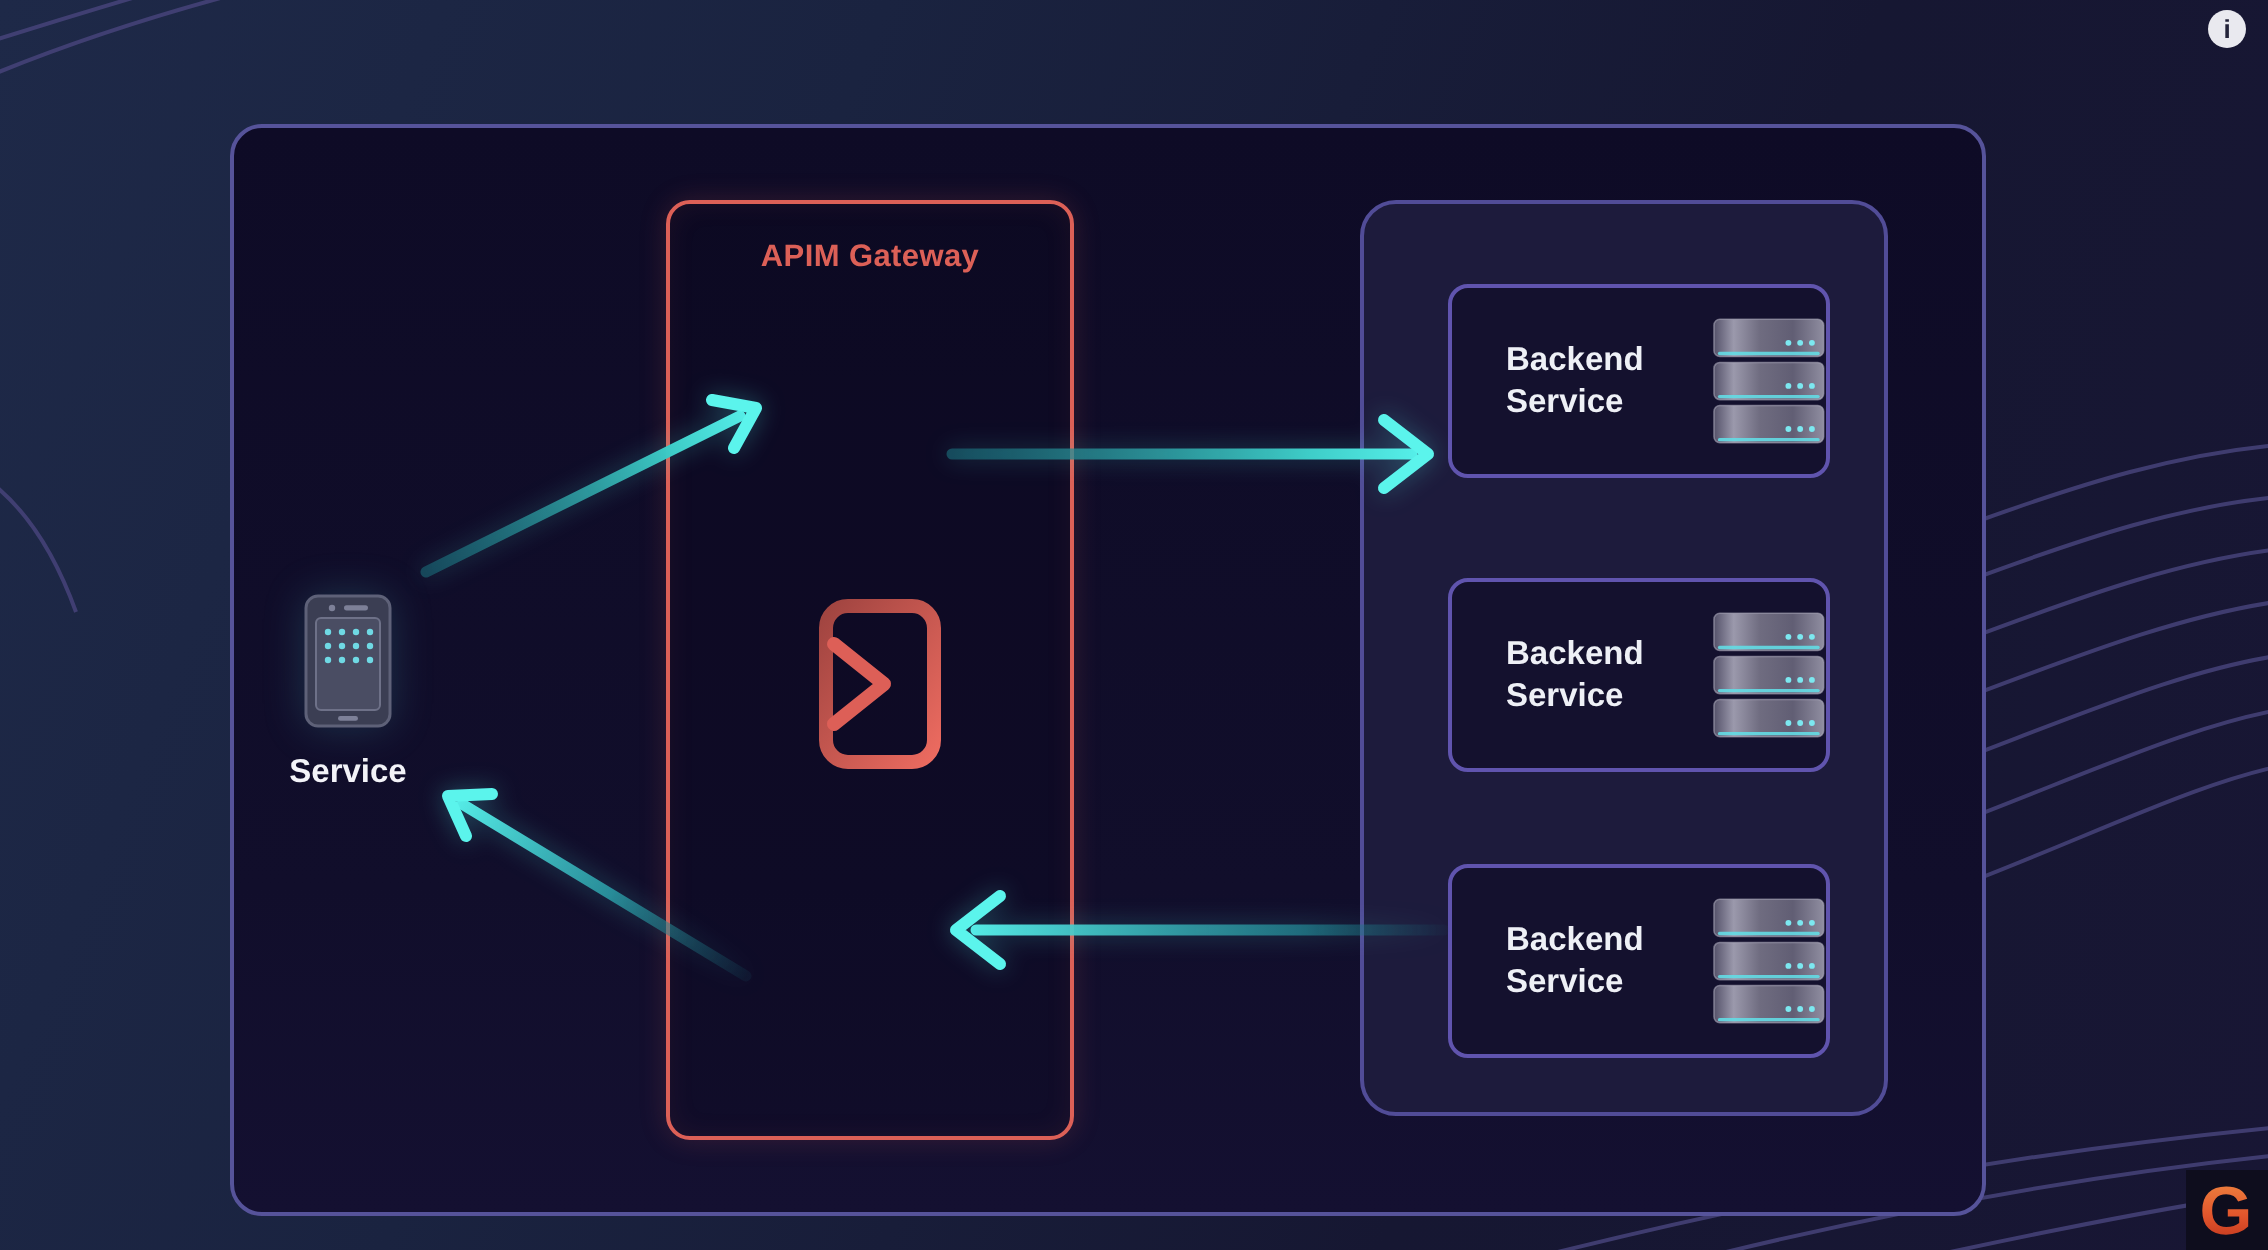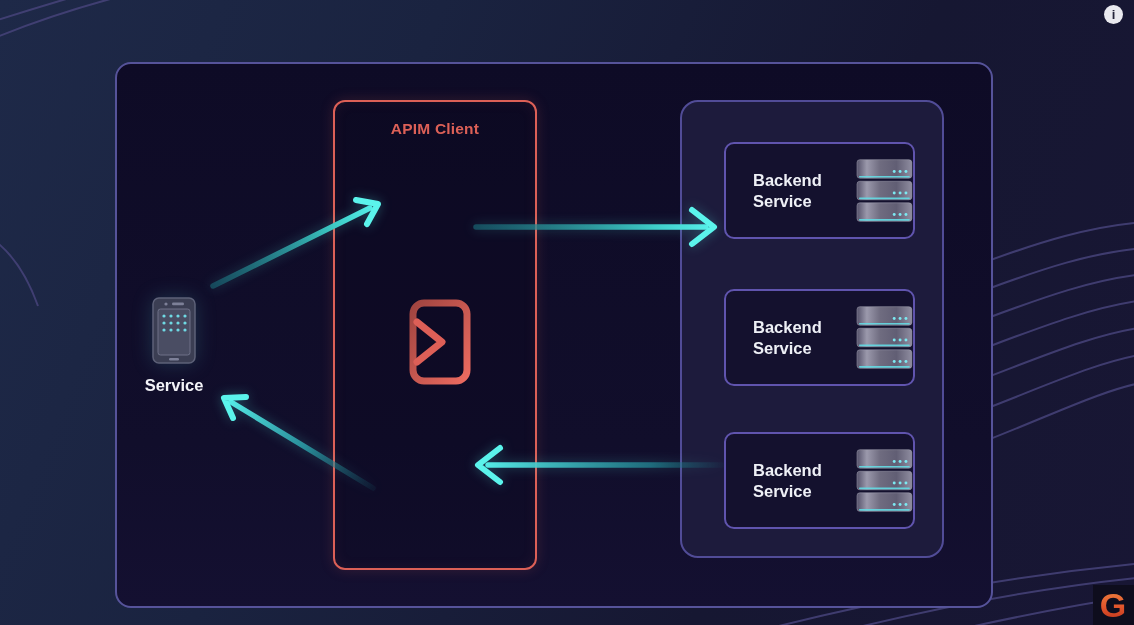--- a/index.html
+++ b/index.html
@@ -134,21 +134,21 @@
           <circle cx="19" cy="33" r="1.6"></circle>
           <circle cx="26" cy="33" r="1.6"></circle>
           <circle cx="33" cy="33" r="1.6"></circle>
       </g>
       <rect x="17" y="61" width="10" height="2.4" rx="1.2" fill="#7d8098"></rect>
     </svg>
     <div class="client-label">Service</div>
   </div>
 
   <div class="gateway-box">
-    <div class="gateway-title">APIM Client</div>
+    <div class="gateway-title">APIM Gateway</div>
     <svg class="signin-icon" width="96" height="92" viewBox="0 0 96 92">
       <rect x="36" y="7" width="54" height="78" rx="11" fill="none" stroke="url(#coralStroke)" stroke-width="7"></rect>
       <line x1="4" y1="46" x2="52" y2="46" stroke="url(#arrowRedGrad)" stroke-width="7" stroke-linecap="round"></line>
       <polyline points="40,26 65,46 40,66" fill="none" stroke="#dd5f57" stroke-width="7" stroke-linecap="round" stroke-linejoin="round"></polyline>
     </svg>
   </div>
 
   <div class="backend-panel">
 
     <div class="service-box s1">

